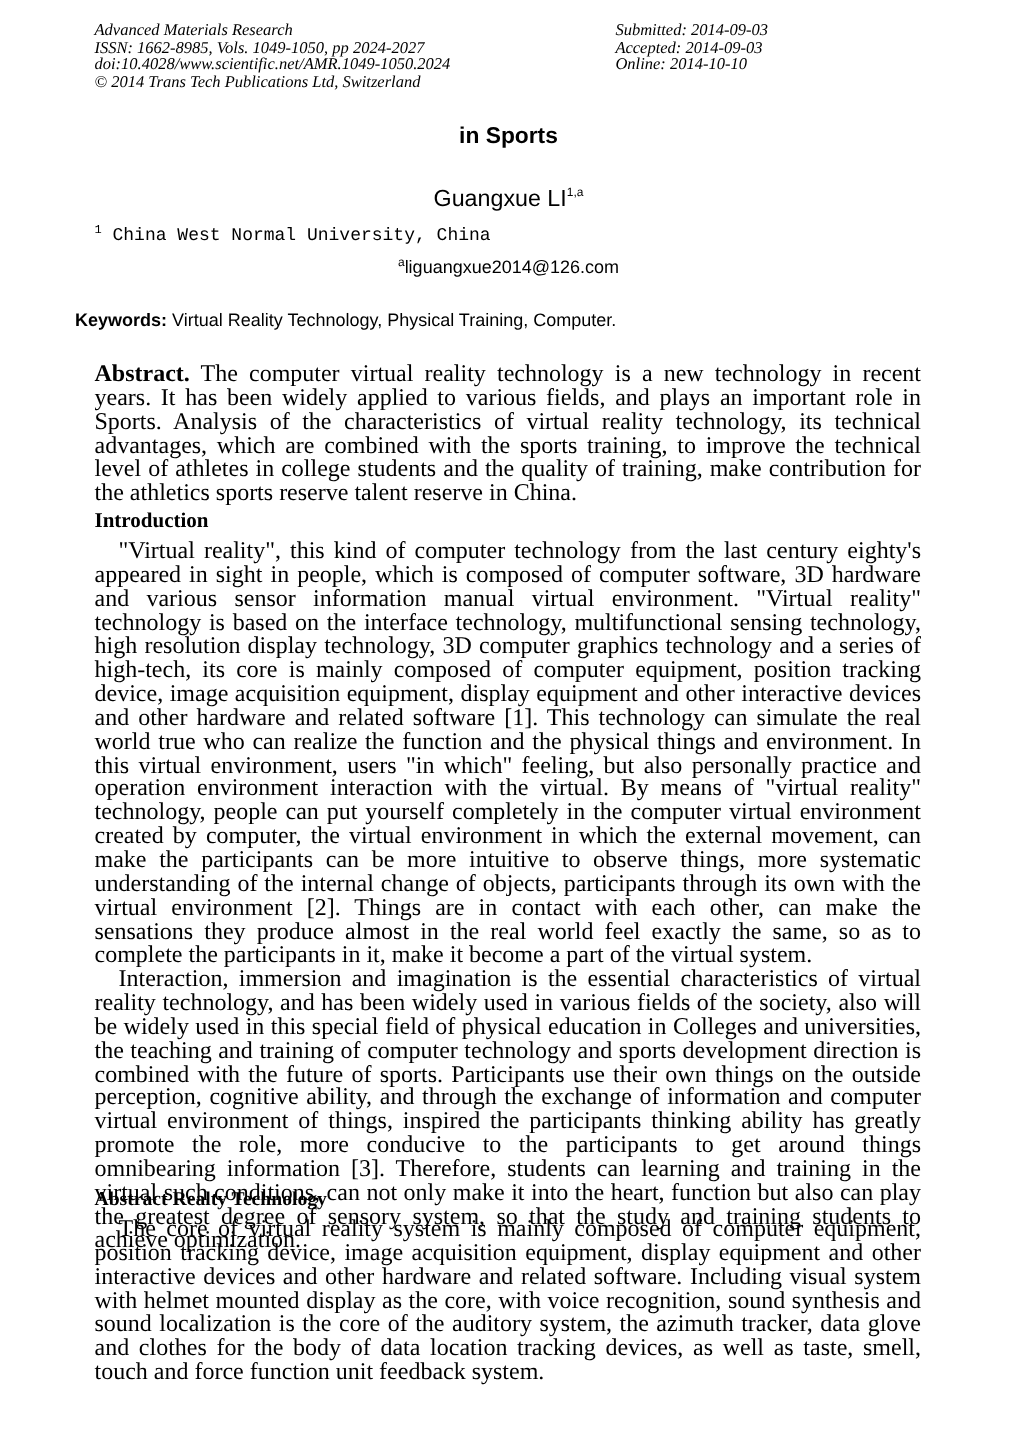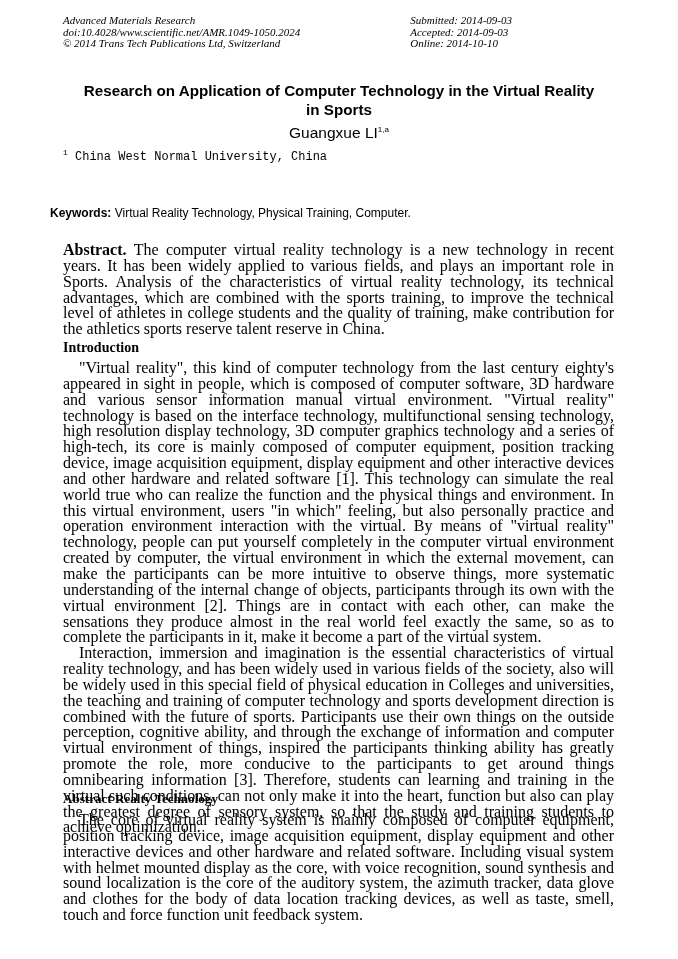--- a/index.html
+++ b/index.html
@@ -26,39 +26,40 @@
   .h-vrt { position: absolute; left: 63px; top: 791px; font-family: "Liberation Serif", serif; font-weight: bold; font-size: 13.1px; line-height: 16px; }
   .vrt { top: 812px; }
 </style>
 </head>
 <body>
 
 <div class="page">
 
   <div class="hdr hdr-left">
     <div>Advanced Materials Research</div>
+    <div>ISSN: 1662-8985, Vols. 1049-1050, pp 2024-2027</div>
     <div>doi:10.4028/www.scientific.net/AMR.1049-1050.2024</div>
     <div>© 2014 Trans Tech Publications Ltd, Switzerland</div>
   </div>
 
   <div class="hdr hdr-right">
     <div>Submitted: 2014-09-03</div>
     <div>Accepted: 2014-09-03</div>
     <div>Online: 2014-10-10</div>
   </div>
 
   <div class="title">
-    <div>Research on Application of Computer Technology in the Virtual Reality</div>
     <div>in Sports</div>
   </div>
 
   <div class="author"><span>Guangxue LI</span><sup>1,a</sup></div>
 
   <div class="affil"><sup>1</sup><span> China West Normal University, China</span></div>
 
+  <div class="email"><sup>a</sup><span>liguangxue2014@126.com</span></div>
 
   <div class="keywords"><b>Keywords:</b><span> Virtual Reality Technology, Physical Training, Computer.</span></div>
 
   <div class="body abstract">
     <p><b>Abstract.</b><span> The computer virtual reality technology is a new technology in recent years. It has been widely applied to various fields, and plays an important role in Sports. Analysis of the characteristics of virtual reality technology, its technical advantages, which are combined with the sports training, to improve the technical level of athletes in college students and the quality of training, make contribution for the athletics sports reserve talent reserve in China.</span></p>
   </div>
 
   <div class="h-intro">Introduction</div>
   <div class="body intro">
     <p class="indent">"Virtual reality", this kind of computer technology from the last century eighty's appeared in sight in people, which is composed of computer software, 3D hardware and various sensor information manual virtual environment. "Virtual reality" technology is based on the interface technology, multifunctional sensing technology, high resolution display technology, 3D computer graphics technology and a series of high-tech, its core is mainly composed of computer equipment, position tracking device, image acquisition equipment, display equipment and other interactive devices and other hardware and related software [1]. This technology can simulate the real world true who can realize the function and the physical things and environment. In this virtual environment, users "in which" feeling, but also personally practice and operation environment interaction with the virtual. By means of "virtual reality" technology, people can put yourself completely in the computer virtual environment created by computer, the virtual environment in which the external movement, can make the participants can be more intuitive to observe things, more systematic understanding of the internal change of objects, participants through its own with the virtual environment [2]. Things are in contact with each other, can make the sensations they produce almost in the real world feel exactly the same, so as to complete the participants in it, make it become a part of the virtual system.</p>

